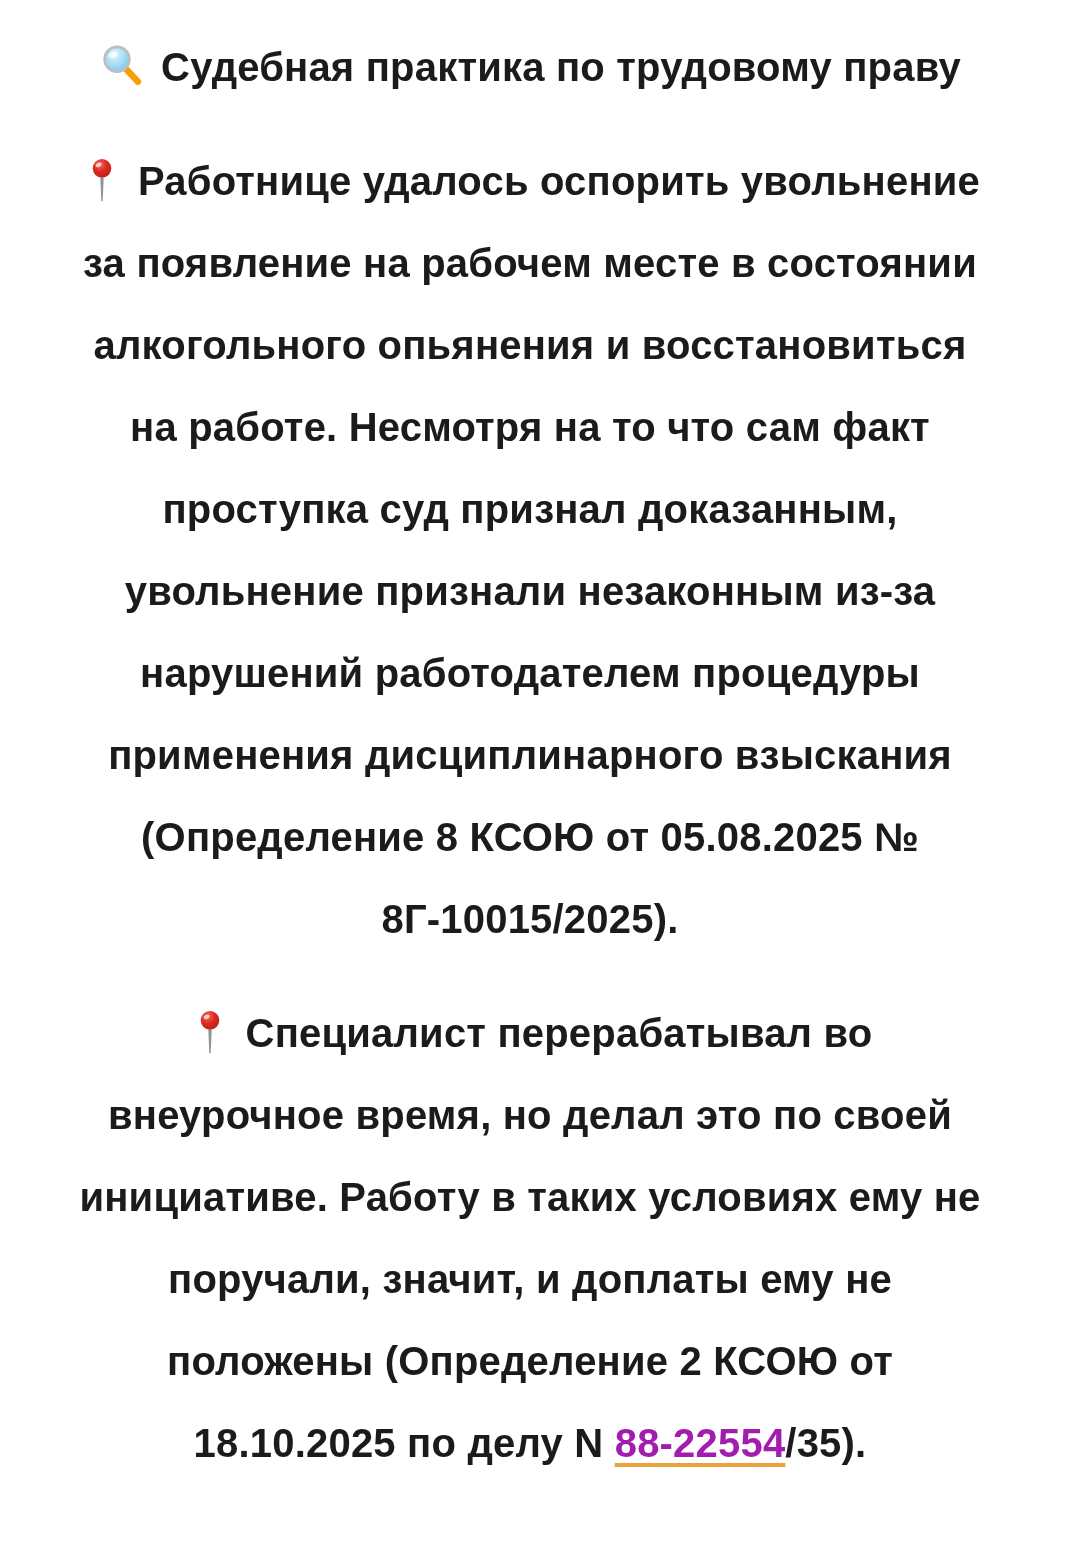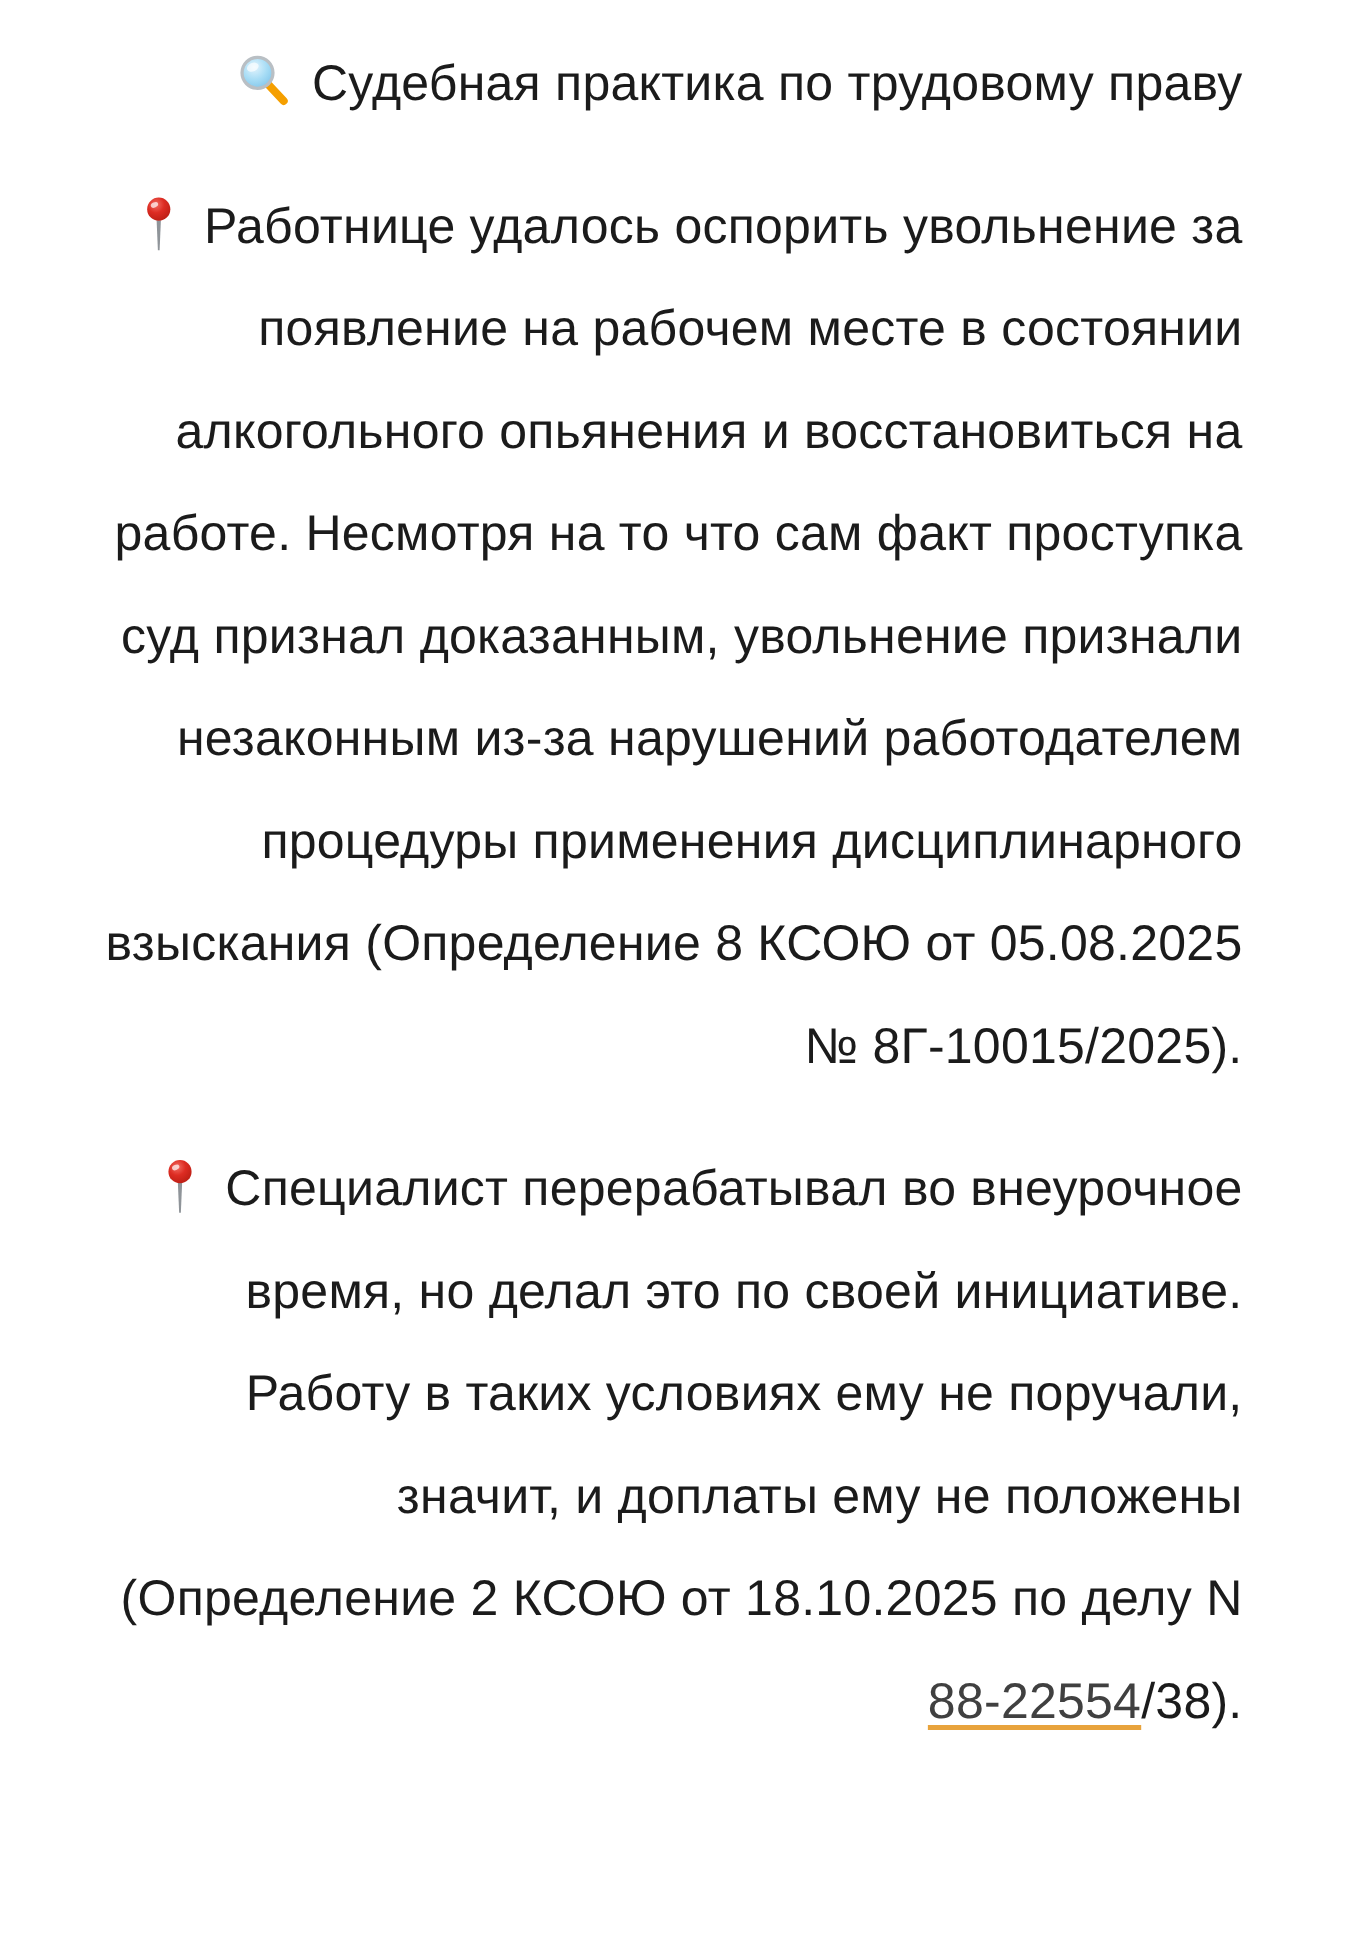--- a/index.html
+++ b/index.html
@@ -10,33 +10,33 @@
     overflow: hidden;
     font-family: "Liberation Sans", "DejaVu Sans", sans-serif;
     color: #1b1b1b;
   }
   .page {
     padding: 26px 86px 0 66px;
   }
   p.block {
     font-size: 40px;
     line-height: 82px;
-    font-weight: 400;
+    font-weight: 700;
     letter-spacing: 0.2px;
     margin: 0 0 32px 0;
-    text-align: right;
+    text-align: center;
   }
   .emoji {
     display: inline-block;
     vertical-align: -9px;
     margin-right: 14px;
   }
   .emoji svg { display: block; }
   a.case-link {
-    color: #404040;
+    color: #a21caf;
     text-decoration: underline;
     text-decoration-color: #E8A33C;
     text-underline-offset: 6px;
     cursor: pointer;
   }
 </style>
 </head>
 <body>
 
 <div class="page">
@@ -75,16 +75,16 @@
     </span><span>Работнице удалось оспорить увольнение за появление на рабочем месте в состоянии алкогольного опьянения и восстановиться на работе. Несмотря на то что сам факт проступка суд признал доказанным, увольнение признали незаконным из-за нарушений работодателем процедуры применения дисциплинарного взыскания (Определение 8 КСОЮ от 05.08.2025 № 8Г-10015/2025).</span>
   </p>
 
   <p class="block">
     <span class="emoji">
       <svg width="44" height="48" viewBox="0 0 128 140" aria-hidden="true">
         <polygon points="59,62 69,62 66,132 62,132" fill="#8f9499"></polygon>
         <circle cx="64" cy="36" r="27" fill="url(#pinGrad)"></circle>
         <ellipse cx="54" cy="26" rx="9" ry="6" fill="#ffffff" opacity="0.7" transform="rotate(-25 54 26)"></ellipse>
       </svg>
-    </span><span>Специалист перерабатывал во внеурочное время, но делал это по своей инициативе. Работу в таких условиях ему не поручали, значит, и доплаты ему не положены (Определение 2 КСОЮ от 18.10.2025 по делу N </span><a class="case-link">88-22554</a><span>/38).</span>
+    </span><span>Специалист перерабатывал во внеурочное время, но делал это по своей инициативе. Работу в таких условиях ему не поручали, значит, и доплаты ему не положены (Определение 2 КСОЮ от 18.10.2025 по делу N </span><a class="case-link">88-22554</a><span>/35).</span>
   </p>
 
 </div>
 
 </body></html>

